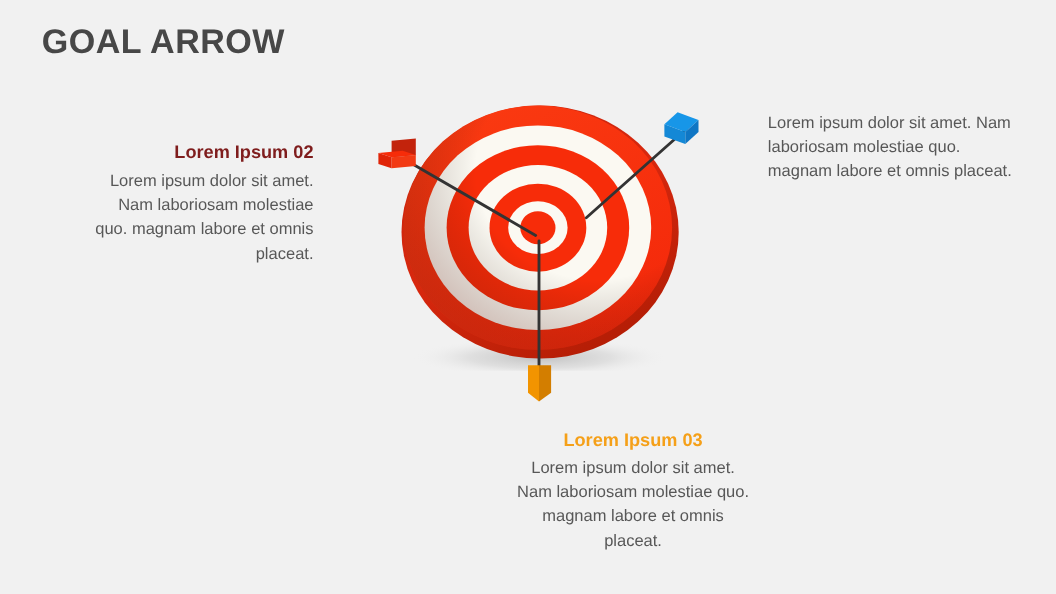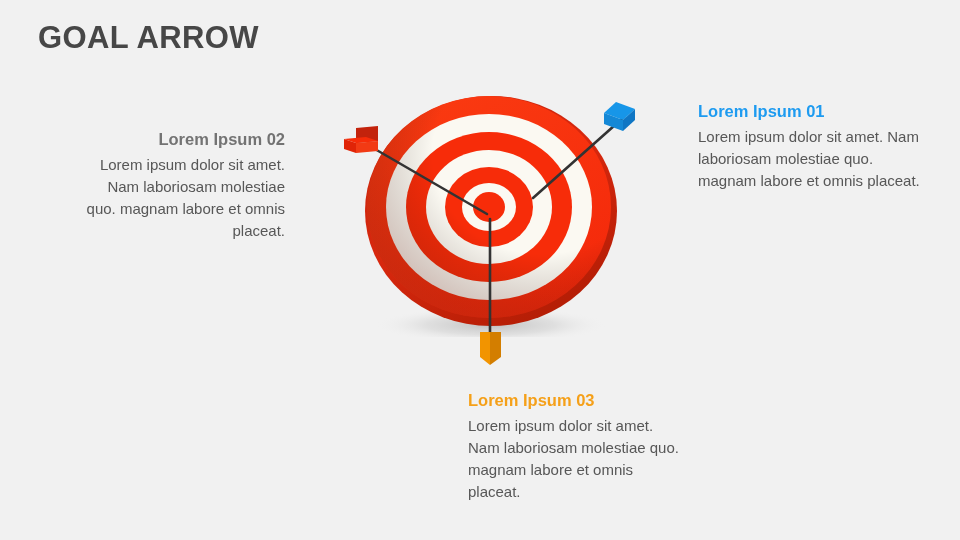--- a/index.html
+++ b/index.html
@@ -46,21 +46,21 @@
   }
   .callout .c-body {
     font-size: 15px;
     line-height: 1.48;
     color: #575757;
     margin: 0;
   }
 
   #callout-01 { left: 698px; top: 101px; width: 235px; text-align: left; }
   #callout-02 { left: 85px;  top: 129px; width: 200px; text-align: right; }
-  #callout-03 { left: 468px; top: 390px; width: 215px; text-align: left; }
+  #callout-03 { left: 468px; top: 390px; width: 215px; text-align: center; }
 
   
   #target-graphic {
     position: absolute;
     left: 360px;
     top: 92px;
     width: 262px;
     height: 245px;
   }
   #target-graphic svg { display: block; }
@@ -145,26 +145,25 @@
 
       <g>
         <line x1="160" y1="124" x2="160" y2="243" stroke="#333333" stroke-width="2.6" stroke-linecap="round"></line>
         <polygon points="150,237 160,237 160,270 150,262" fill="#F29400"></polygon>
         <polygon points="160,237 171,237 171,262 160,270" fill="#D37E00"></polygon>
       </g>
     </svg>
   </div>
 
   <div class="callout" id="callout-01">
-    <p class="c-head" style="color:#1E9BF0">Lorem Ipsum 01</p>
     <p class="c-body">Lorem ipsum dolor sit amet. Nam laboriosam molestiae quo. magnam labore et omnis placeat.</p>
   </div>
 
   <div class="callout" id="callout-02">
-    <p class="c-head" style="color:#737373">Lorem Ipsum 02</p>
+    <p class="c-head" style="color:#7f1d1d">Lorem Ipsum 02</p>
     <p class="c-body">Lorem ipsum dolor sit amet. Nam laboriosam molestiae quo. magnam labore et omnis placeat.</p>
   </div>
 
   <div class="callout" id="callout-03">
     <p class="c-head" style="color:#F5A019">Lorem Ipsum 03</p>
     <p class="c-body">Lorem ipsum dolor sit amet. Nam laboriosam molestiae quo. magnam labore et omnis placeat.</p>
   </div>
 
 </div>
 

